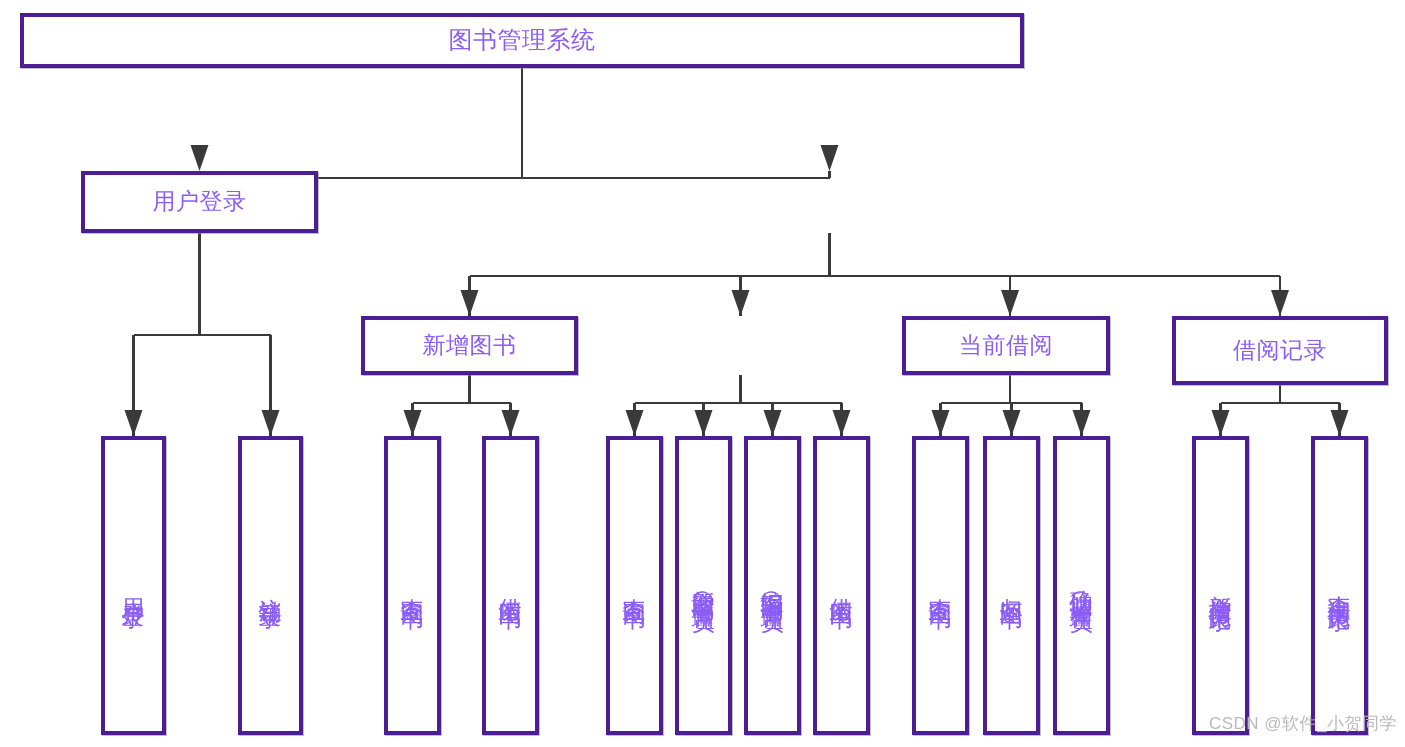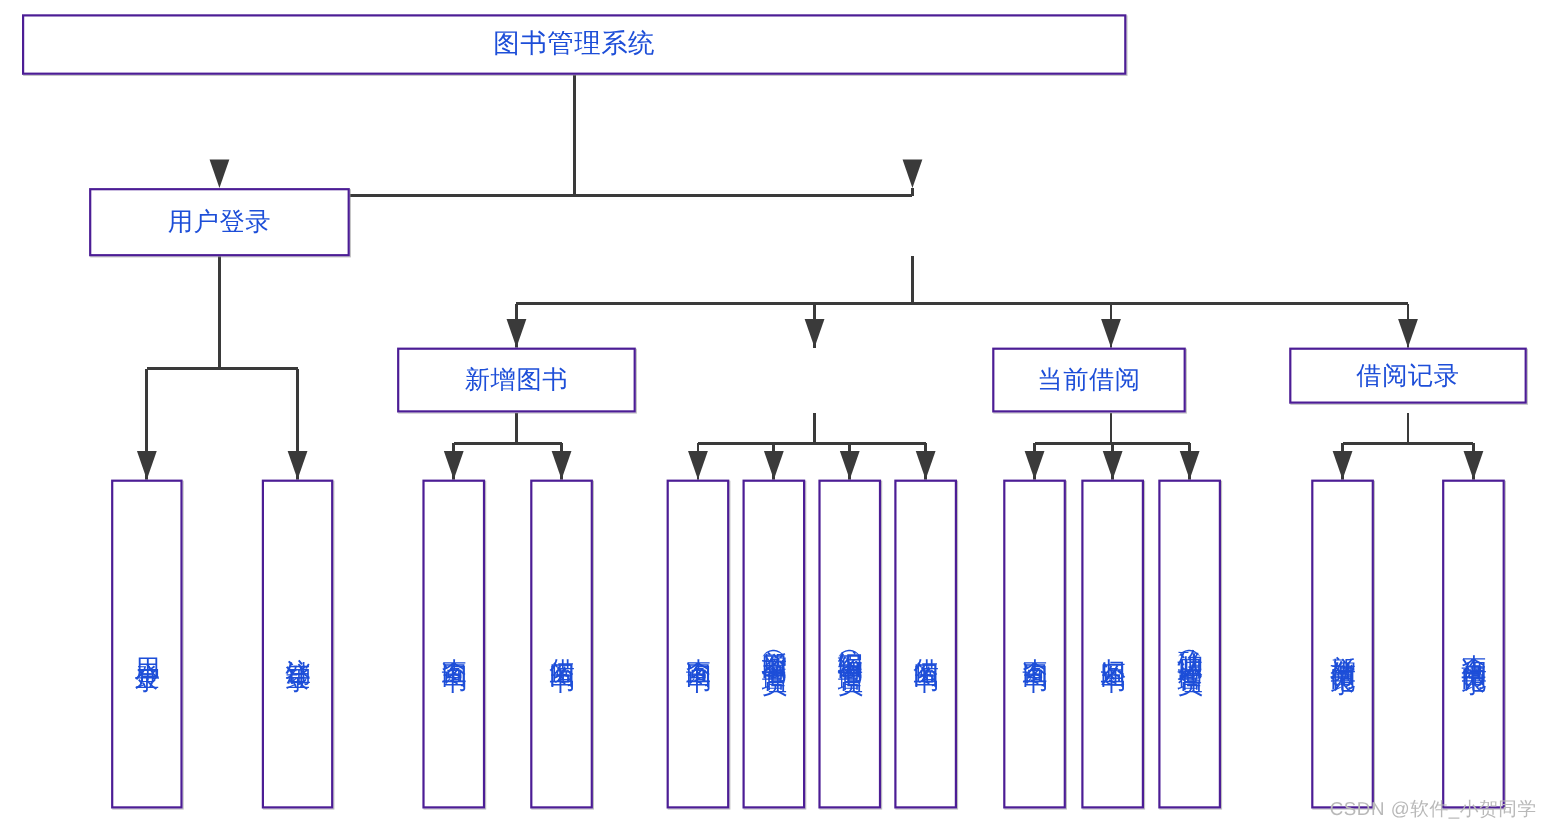--- a/index.html
+++ b/index.html
@@ -20,29 +20,28 @@
   #wires {
     position: absolute;
     left: 0;
     top: 0;
     width: 1405px;
     height: 747px;
   }
   .node {
     position: absolute;
     box-sizing: border-box;
-    border: 2px solid #4c1d95;
+    border: 4px solid #4c1d95;
     background: #ffffff;
-    color: #1d4ed8;
+    color: #8b5cf6;
     display: flex;
     align-items: center;
     justify-content: center;
     text-align: center;
     box-shadow: 1px 1px 0 rgba(140,140,140,.55);
-    font-family: Liberation Serif, serif;
   }
   .node .lbl {
     display: block;
     line-height: 1.18;
     letter-spacing: 0.5px;
   }
   .node.h {               
     font-size: 23px;
   }
   .node.root {
@@ -54,21 +53,21 @@
   .node.v .lbl {
     writing-mode: vertical-rl;
     text-orientation: upright;
     letter-spacing: 3px;
     line-height: 1.05;
     white-space: nowrap;
   }
   #watermark {
     position: absolute;
     right: 8px;
-    bottom: 0;
+    bottom: 12px;
     font-size: 17px;
     color: #b9b9b9;
     white-space: nowrap;
     letter-spacing: .5px;
     pointer-events: none;
     margin-left: 36px;
   }
 </style>
 </head>
 <body>
@@ -134,24 +133,24 @@
     <span class="lbl">图书管理系统</span>
   </div>
 
   <div class="node h" style="left: 81px; top: 171px; width: 237px; height: 62px;">
     <span class="lbl">用户登录</span>
   </div>
 
   <div class="node h" style="left: 361px; top: 316px; width: 217px; height: 59px;">
     <span class="lbl">新增图书</span>
   </div>
-  <div class="node h" style="left: 902px; top: 316px; width: 176px; height: 59px;">
+  <div class="node h" style="left: 902px; top: 316px; width: 208px; height: 59px;">
     <span class="lbl">当前借阅</span>
   </div>
-  <div class="node h" style="left: 1172px; top: 316px; width: 216px; height: 51px;">
+  <div class="node h" style="left: 1172px; top: 316px; width: 216px; height: 69px;">
     <span class="lbl">借阅记录</span>
   </div>
 
   <div class="node v" style="left: 101px; top: 436px; width: 65px; height: 299px;">
     <span class="lbl">用户登录</span>
   </div>
   <div class="node v" style="left: 238px; top: 436px; width: 65px; height: 299px;">
     <span class="lbl">注销登录</span>
   </div>
 

